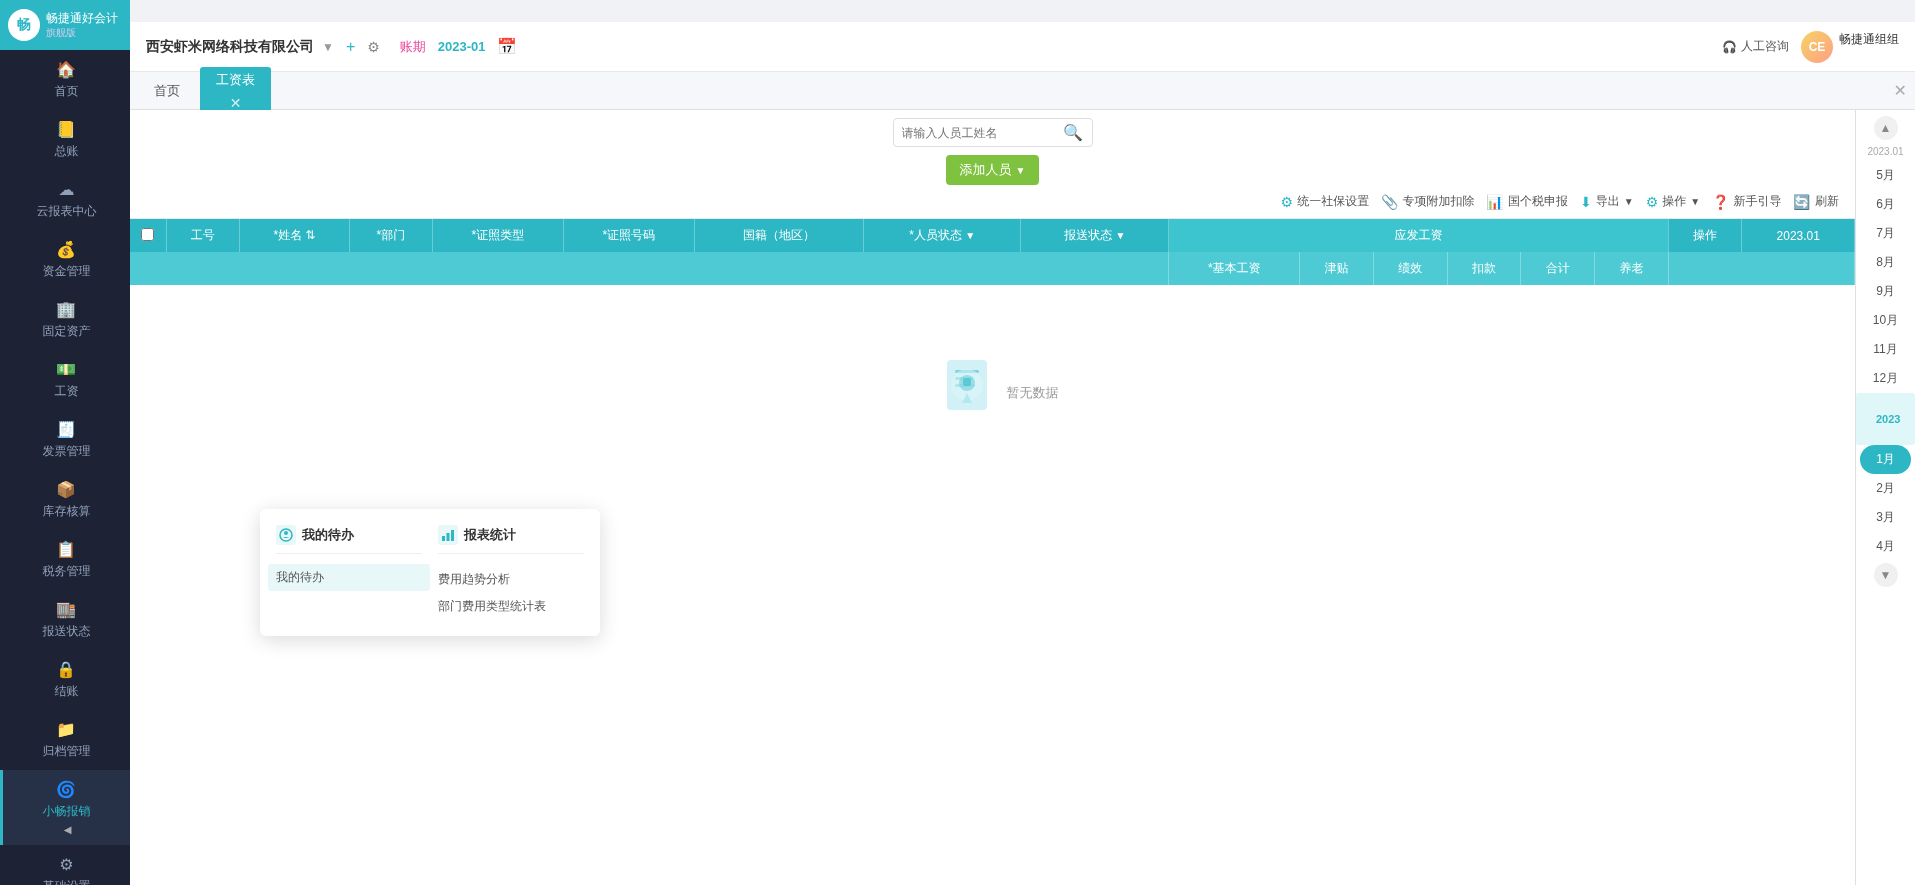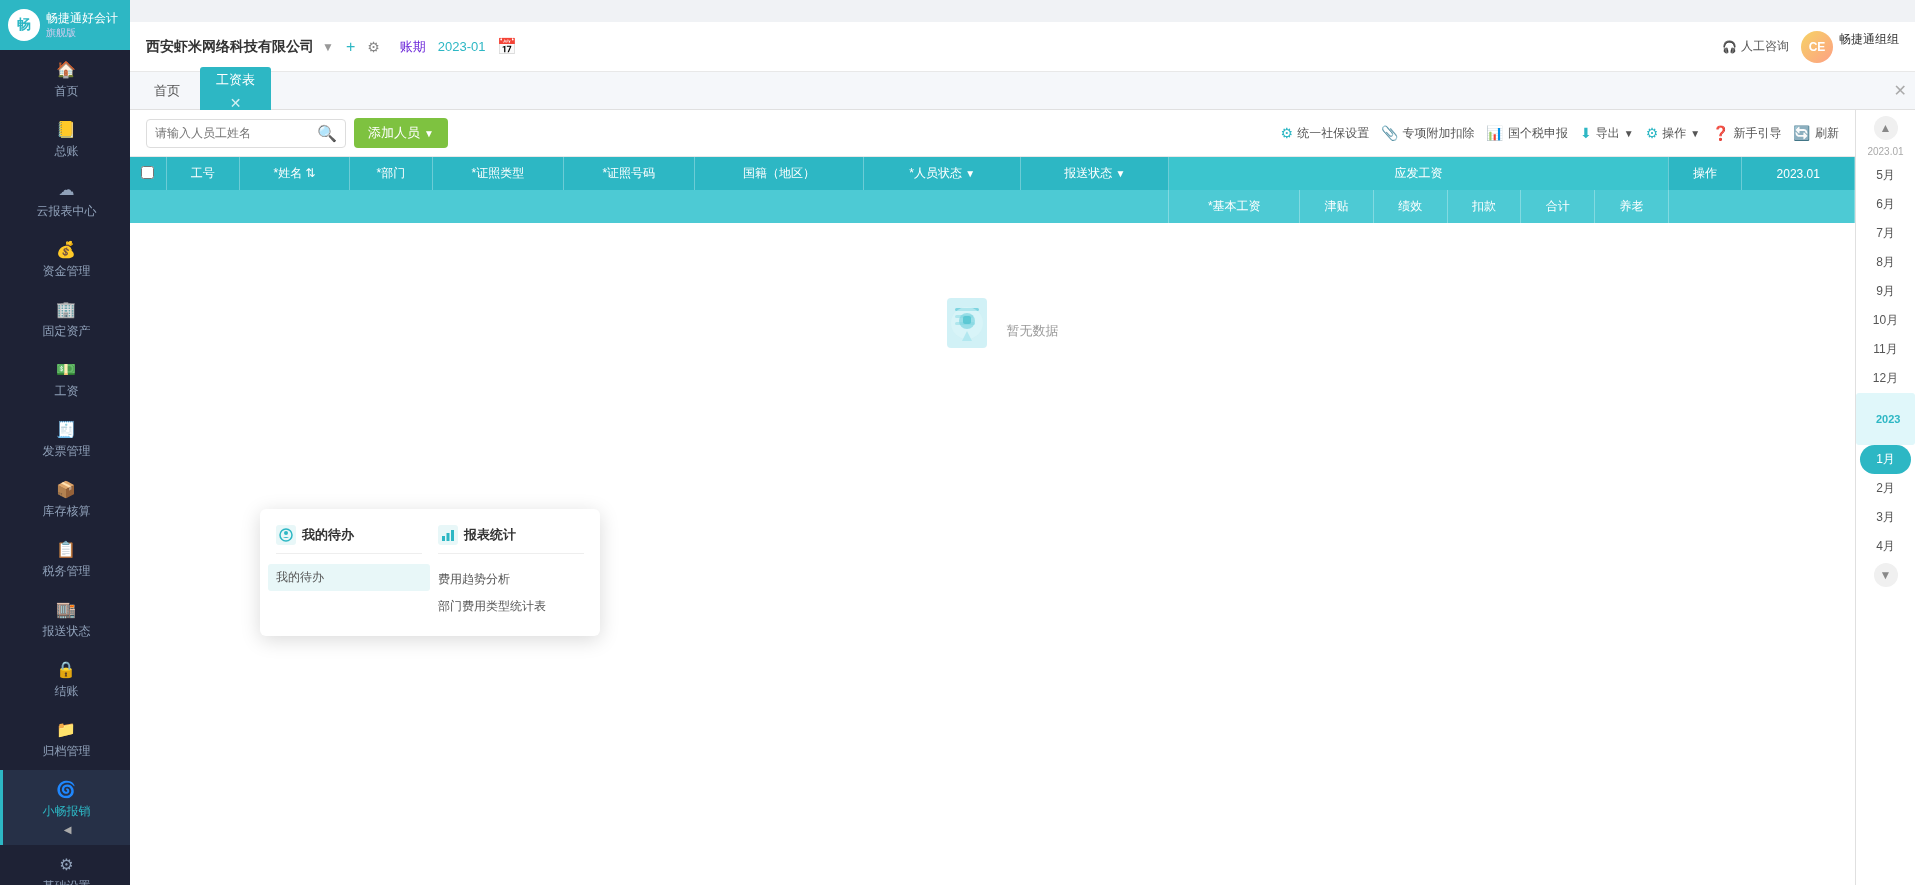--- a/index.html
+++ b/index.html
@@ -96,21 +96,21 @@
     .header-btn {
       display: flex;
       align-items: center;
       gap: 4px;
       font-size: 12px;
       color: #555;
       cursor: pointer;
     }
     .period-label {
       font-size: 13px;
-      color: #6d28d9;
+      color: #ec4899;
     }
     .avatar-area {
       display: flex;
       gap: 6px;
     }
     .avatar-circle {
       width: 32px;
       height: 32px;
       border-radius: 50%;
       background: linear-gradient(135deg, #f6d365, #fda085);
@@ -171,20 +171,21 @@
     }
 
     
     .toolbar {
       background: #fff;
       padding: 8px 16px;
       display: flex;
       align-items: center;
       gap: 8px;
       border-bottom: 1px solid #e8e8e8;
+      flex-direction: column;
     }
     .search-box {
       display: flex;
       align-items: center;
       border: 1px solid #ddd;
       border-radius: 4px;
       padding: 4px 8px;
       gap: 6px;
       width: 200px;
     }
@@ -443,21 +444,21 @@
 </div>
 
 <div class="main-container">
 
   <div class="top-header">
     <span class="company-name">西安虾米网络科技有限公司</span>
     <span class="company-dropdown">▼</span>
     <span style="color:#2db7c4;font-size:16px;cursor:pointer;margin-left:4px;">+</span>
     <span style="color:#888;font-size:14px;cursor:pointer;margin-left:4px;">⚙</span>
     <span class="period-label" style="margin-left:12px;">账期</span>
-    <span class="period-label" style="margin-left:4px;color:#2db7c4;font-weight:normal;">2023-01</span>
+    <span class="period-label" style="margin-left:4px;color:#2db7c4;font-weight:bold;">2023-01</span>
     <span style="color:#888;margin-left:4px;cursor:pointer;">📅</span>
     <div class="header-actions">
       <div class="header-btn">
         <span>🎧</span>
         <span>人工咨询</span>
       </div>
       <div class="avatar-area">
         <div class="avatar-circle">
           <span>CE</span>
         </div>

